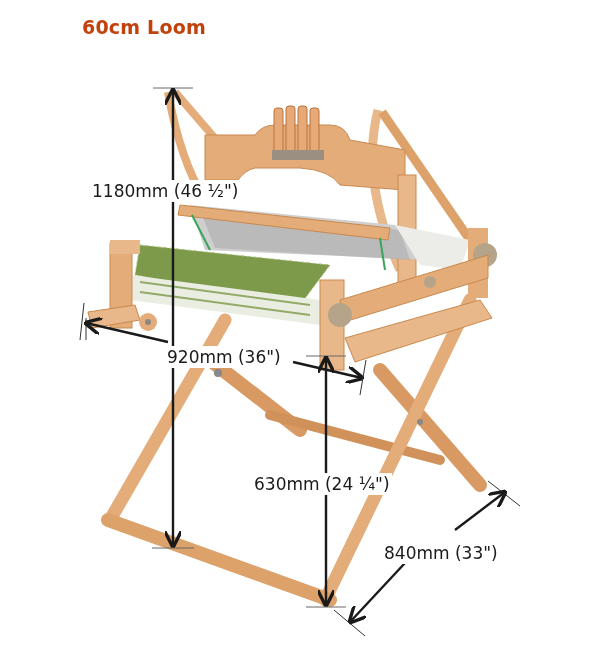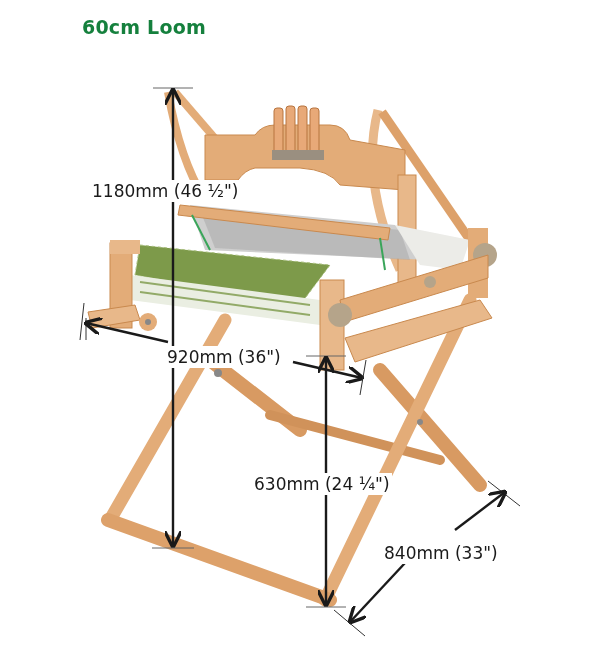--- a/index.html
+++ b/index.html
@@ -1,17 +1,17 @@
 <!DOCTYPE html>
 <html><head>
 <meta charset="utf-8">
 <style>
   html,body{margin:0;padding:0;background:#ffffff;}
   body{width:600px;height:660px;position:relative;overflow:hidden;font-family:"DejaVu Sans","Liberation Sans",sans-serif;}
-  .title{position:absolute;left:82px;top:16px;font-size:19px;font-weight:bold;color:#15803d;letter-spacing:0.2px;}
+  .title{position:absolute;left:82px;top:16px;font-size:19px;font-weight:bold;color:#c2410c;letter-spacing:0.2px;}
   svg.art{position:absolute;left:0;top:0;}
   .dim{position:absolute;font-size:17px;color:#1a1a1a;background:#ffffff;padding:0 2px;line-height:22px;white-space:nowrap;}
 </style>
 </head>
 <body>
 
 <div class="title">60cm Loom</div>
 
 <svg class="art" width="600" height="660" viewBox="0 0 600 660">
   <defs>

